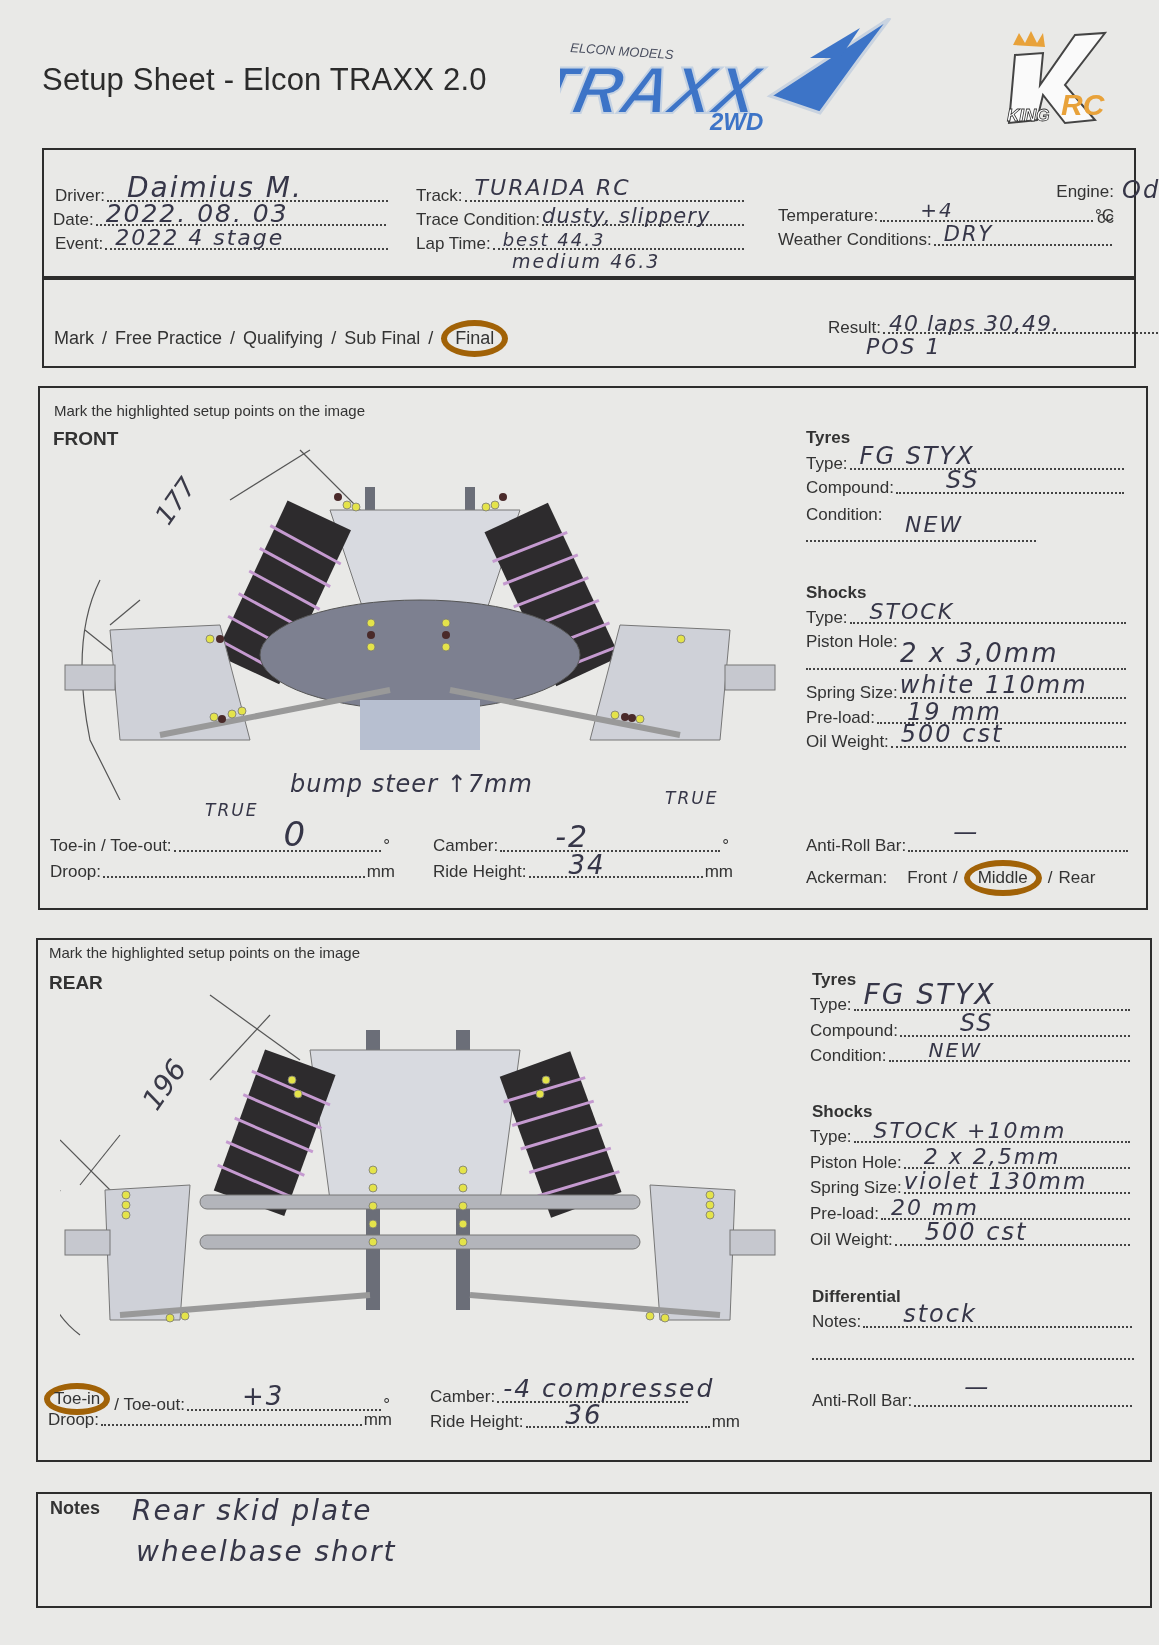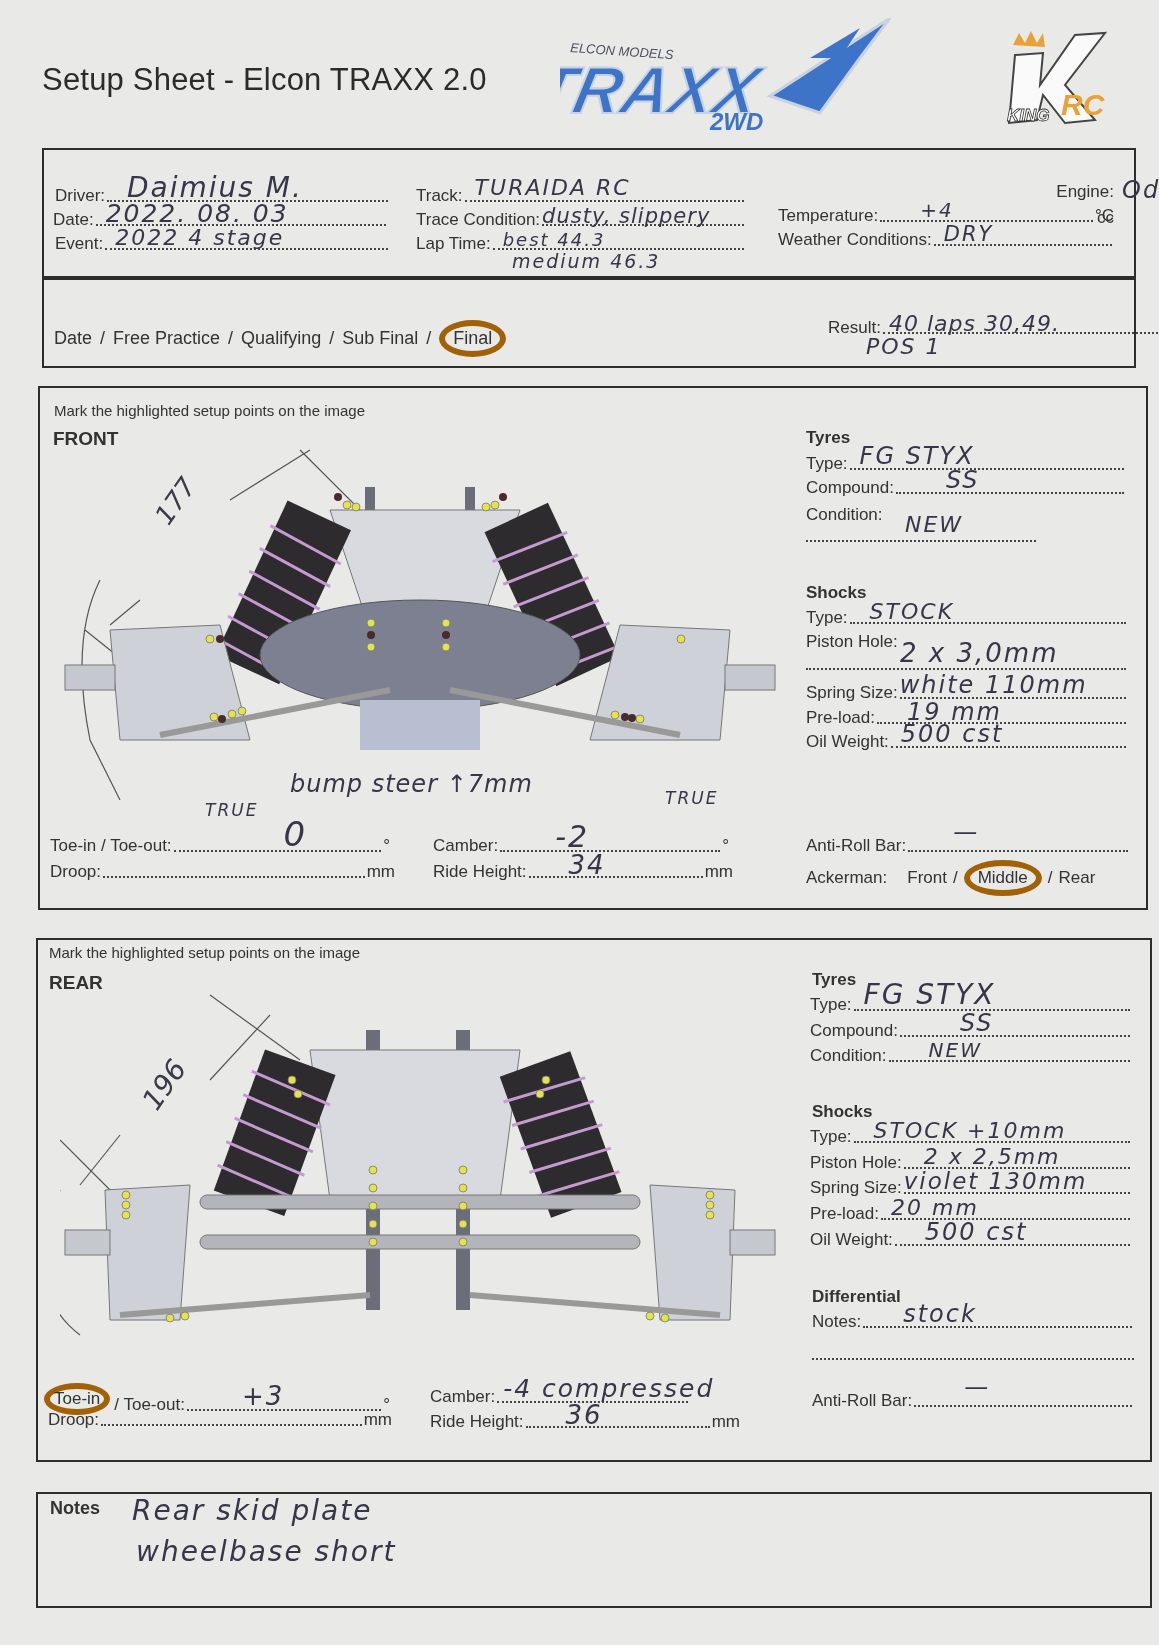--- a/index.html
+++ b/index.html
@@ -100,21 +100,21 @@
 </div>
 <div class="row" style="left:778px;top:230px;width:336px;">
   <span class="lbl">Weather Conditions:</span>
   <span class="dots">
       <span class="hwval" style="left:10px;bottom:-2px;font-size:21px;">DRY</span>
     </span>
 </div>
 
 <div class="box" style="left:42px;top:278px;width:1090px;height:86px;"></div>
 <div class="abs lbl" style="left:54px;top:320px;font-size:18px;display:flex;gap:8px;align-items:center;">
-  <span>Date</span>
+  <span>Mark</span>
     <span>/</span>
   <span>Free Practice</span>
     <span>/</span>
   <span>Qualifying</span>
     <span>/</span>
   <span>Sub Final</span>
     <span>/</span>
   <span class="circle">Final</span>
 </div>
 <div class="row" style="left:828px;top:318px;width:340px;">

